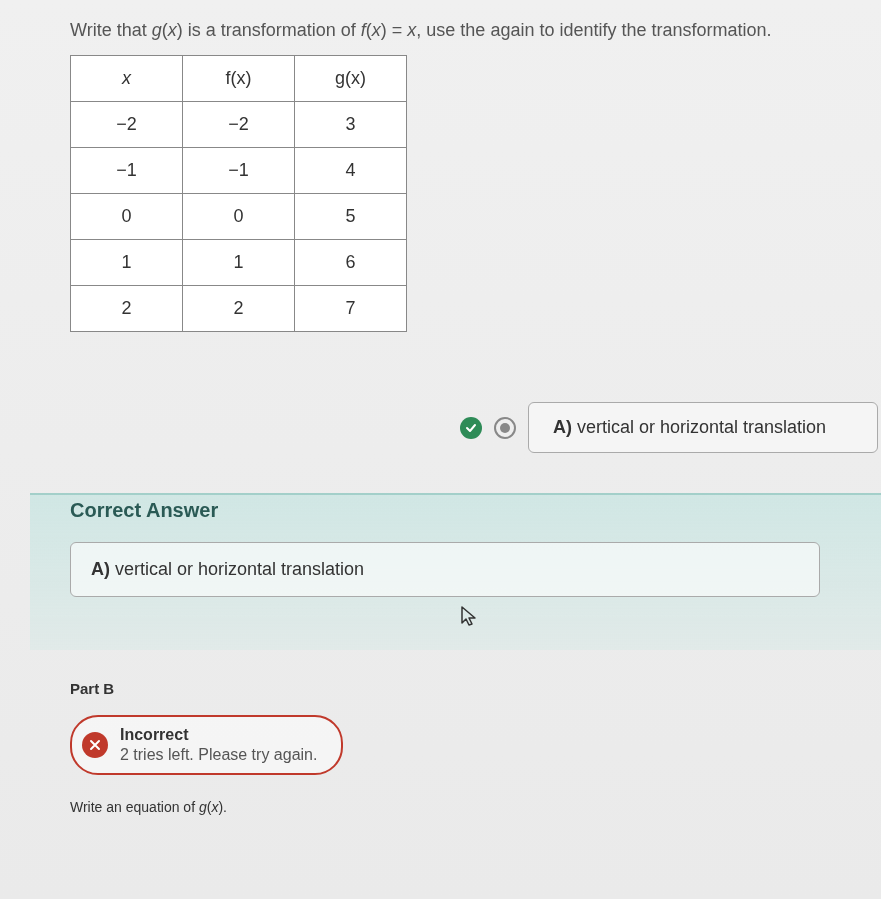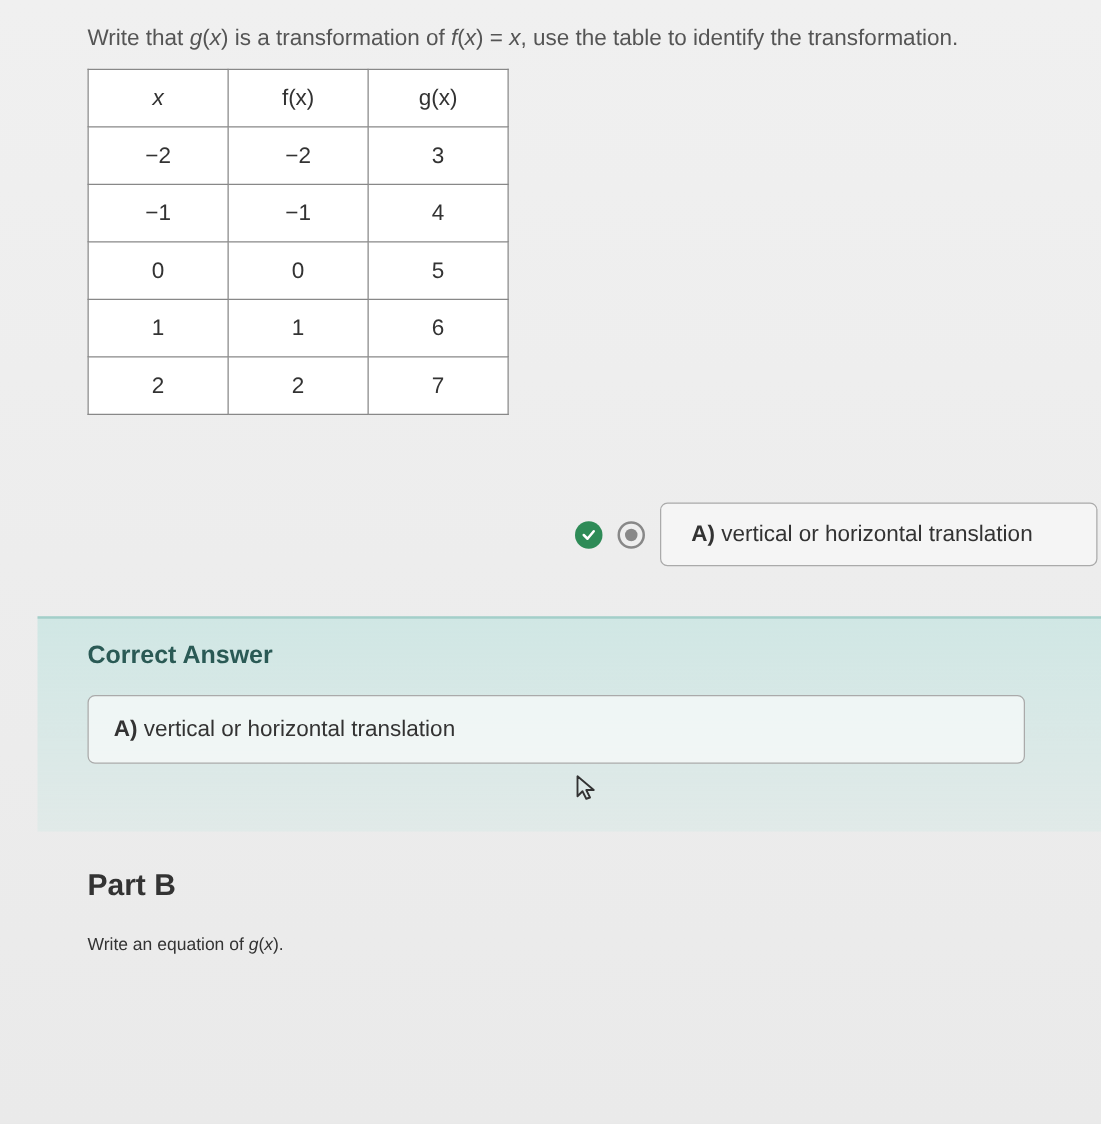--- a/index.html
+++ b/index.html
@@ -70,21 +70,21 @@
     font-size: 18px;
     background: #f5f5f5;
     min-width: 350px;
   }
   .answer-box b { font-weight: 700; }
 
   .correct-section {
     margin-top: 40px;
     background: linear-gradient(180deg, rgba(180,225,220,0.5), rgba(200,230,225,0.3));
     border-top: 2px solid rgba(100,180,170,0.5);
-    padding: 18px 0 26px 40px;
+    padding: 4px 0 26px 40px;
   }
   .correct-title {
     font-size: 20px;
     font-weight: 700;
     color: #2a5a55;
     margin-bottom: 20px;
   }
   .correct-box {
     border: 1px solid #aaa;
     border-radius: 6px;
@@ -100,21 +100,21 @@
     left: 390px;
     top: 8px;
     font-size: 20px;
     color: #333;
   }
 
   .partb {
     padding: 30px 0 0 40px;
   }
   .partb-title {
-    font-size: 24px;
+    font-size: 15px;
     font-weight: 700;
     color: #333;
     margin-bottom: 18px;
   }
   .incorrect-pill {
     display: inline-flex;
     align-items: center;
     gap: 12px;
     border: 2px solid #c0392b;
     border-radius: 28px;
@@ -137,21 +137,21 @@
     color: #333;
   }
   .partb-prompt .ital { font-style: italic; }
 </style>
 </head>
 <body>
 
 <div class="page">
 
   <div class="prompt">
-    <span>Write that </span><span class="ital">g</span><span>(</span><span class="ital">x</span><span>)</span><span> is a transformation of </span><span class="ital">f</span><span>(</span><span class="ital">x</span><span>)</span><span> = </span><span class="ital">x</span><span>, use the table to identify the transformation.</span>
+    <span>Write that </span><span class="ital">g</span><span>(</span><span class="ital">x</span><span>)</span><span> is a transformation of </span><span class="ital">f</span><span>(</span><span class="ital">x</span><span>)</span><span> = </span><span class="ital">x</span><span>, use the again to identify the transformation.</span>
   </div>
 
   <table class="data">
     <tbody>
         <tr>
       <th>x</th>
       <th>f(x)</th>
       <th>g(x)</th>
     </tr>
     <tr>
@@ -202,19 +202,30 @@
     <div class="cursor">
       <svg width="18" height="22" viewBox="0 0 18 22">
           <path d="M2 2 L2 18 L6 14 L9 20 L12 19 L9 13 L15 13 Z" fill="none" stroke="#333" stroke-width="1.5" stroke-linejoin="round"></path>
         </svg>
     </div>
   </div>
 
   <div class="partb">
     <div class="partb-title">Part B</div>
 
+    <div class="incorrect-pill">
+      <div class="x-icon">
+        <svg width="12" height="12" viewBox="0 0 12 12">
+            <path d="M2 2 L10 10 M10 2 L2 10" stroke="#fff" stroke-width="2" stroke-linecap="round"></path>
+          </svg>
+      </div>
+      <div class="incorrect-text">
+        <div class="top">Incorrect</div>
+        <div class="bot">2 tries left. Please try again.</div>
+      </div>
+    </div>
 
     <div class="partb-prompt">
       <span>Write an equation of </span><span class="ital">g</span><span>(</span><span class="ital">x</span><span>).</span>
     </div>
   </div>
 
 </div>
 
 </body></html>

